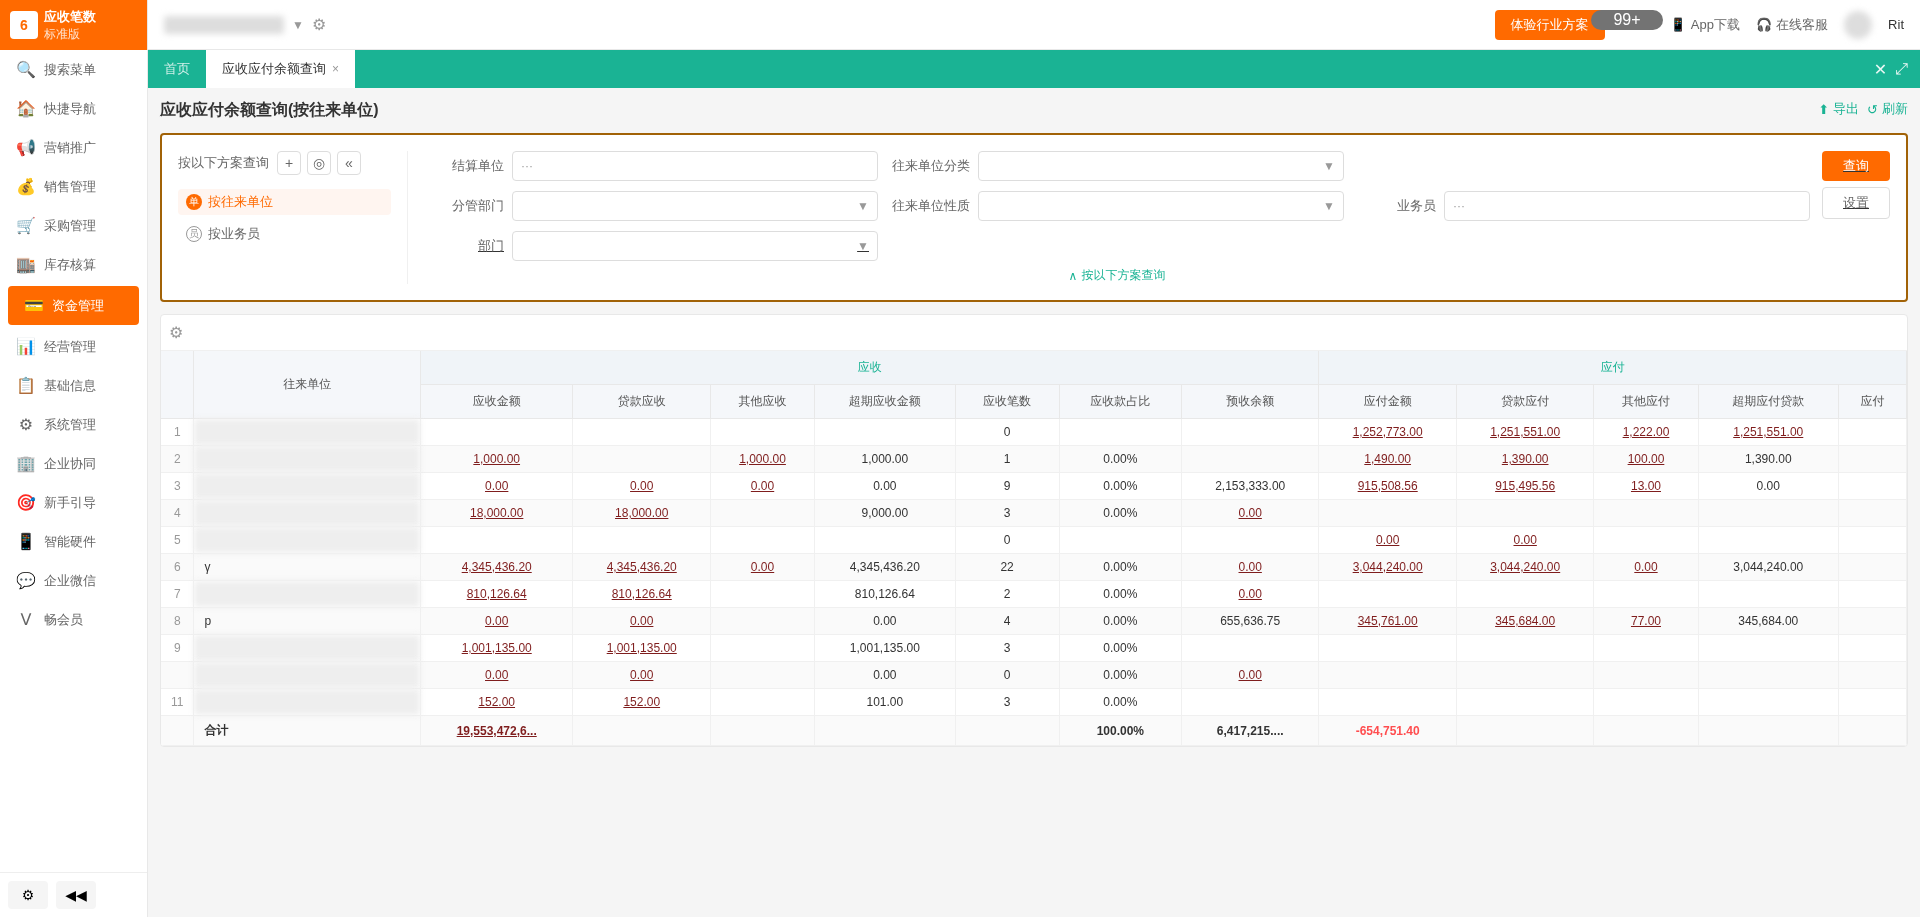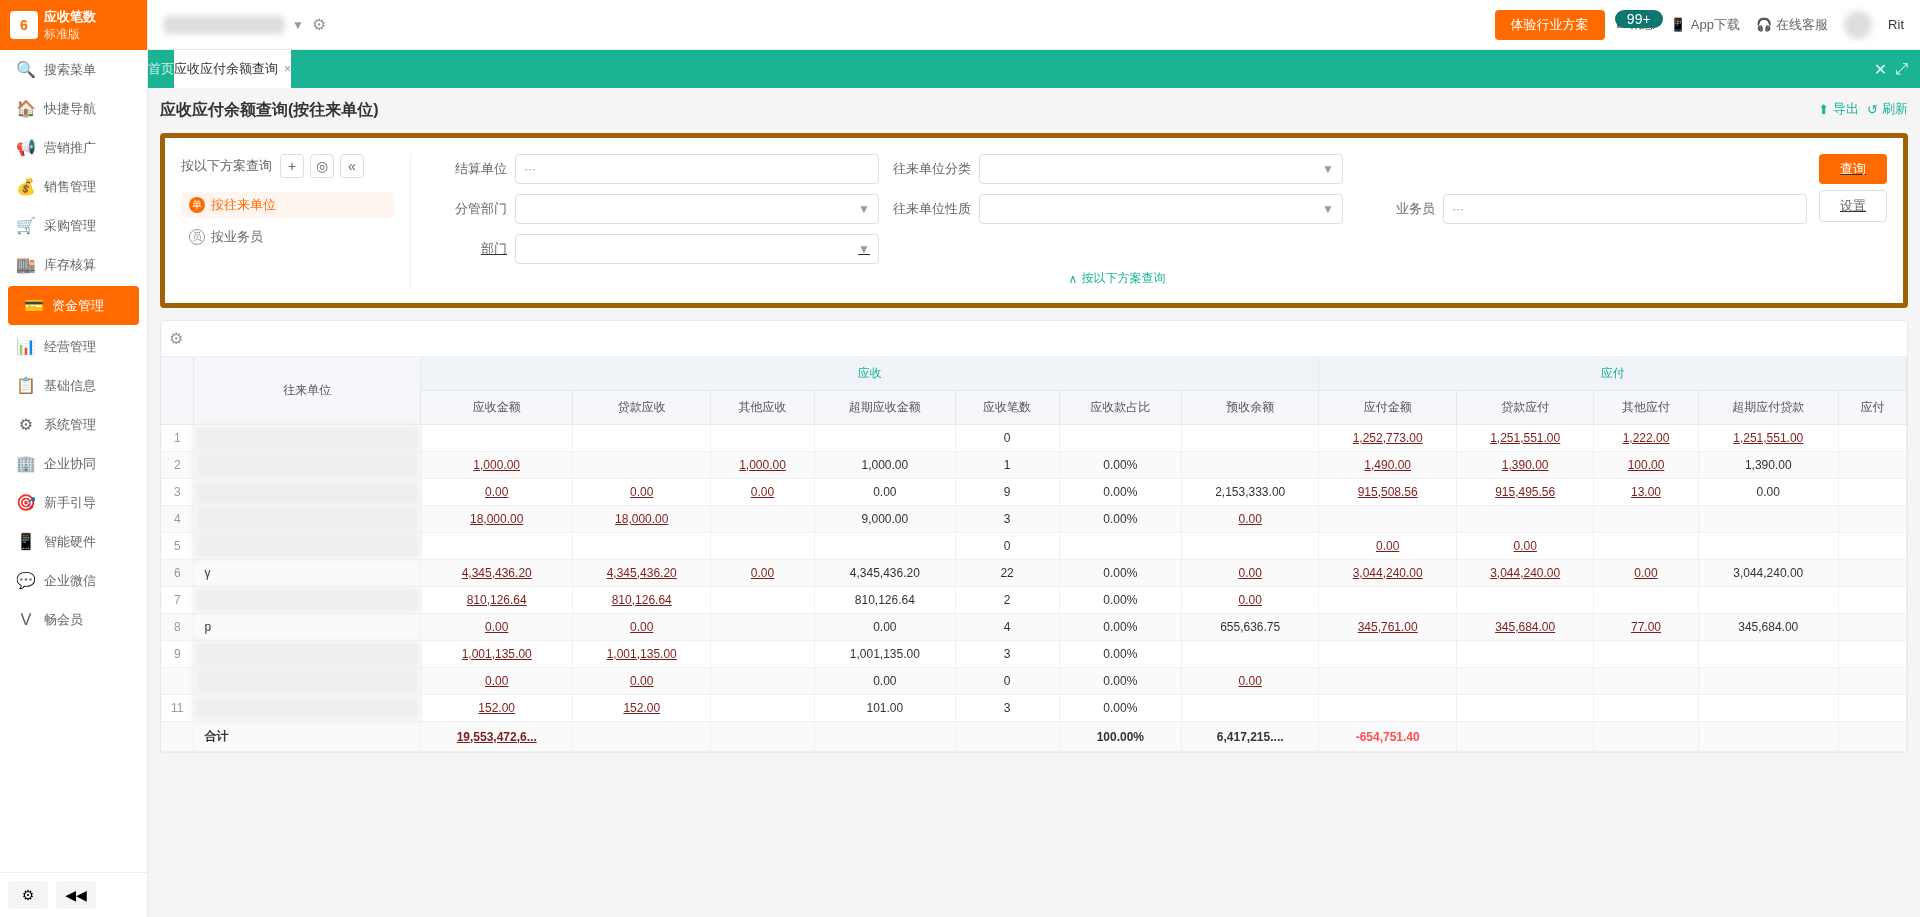--- a/index.html
+++ b/index.html
@@ -30,32 +30,32 @@
       border-bottom: 1px solid #e8e8e8; display: flex; align-items: center; padding: 0 16px;
       gap: 12px; z-index: 100;
     }
     .breadcrumb-area { display: flex; align-items: center; gap: 8px; flex: 1; }
     .breadcrumb-title { color: #999; font-size: 13px; }
     .breadcrumb-arrow { color: #999; }
     .breadcrumb-gear { font-size: 16px; color: #999; cursor: pointer; }
     .trial-btn { background: #ff6a00; color: #fff; border: none; border-radius: 4px; padding: 6px 16px; font-size: 13px; cursor: pointer; }
     .header-right { display: flex; align-items: center; gap: 16px; margin-left: auto; }
     .header-msg { display: flex; align-items: center; gap: 4px; cursor: pointer; position: relative; }
-    .badge { background: #0f766e; color: #fff; border-radius: 10px; font-size: 14px; padding: 1px 12px; position: absolute; top: -6px; right: -8px; }
+    .badge { background: #737373; color: #fff; border-radius: 10px; font-size: 16px; padding: 1px 22px; position: absolute; top: -6px; right: -8px; }
     .header-link { display: flex; align-items: center; gap: 4px; cursor: pointer; color: #666; font-size: 13px; }
     .user-avatar { width: 28px; height: 28px; background: #ddd; border-radius: 50%; }
     .user-name { color: #333; font-size: 13px; cursor: pointer; }
 
     
     .tab-bar {
       position: fixed; top: 50px; left: 148px; right: 0; height: 38px; background: #1ab394;
       display: flex; align-items: center; padding: 0 0 0 0; z-index: 99;
     }
     .tab-item {
-      height: 100%; display: flex; align-items: center; padding: 0 0; cursor: pointer; font-size: 13px; color: rgba(255,255,255,0.8);
+      height: 100%; display: flex; align-items: center; padding: 0 16px; cursor: pointer; font-size: 13px; color: rgba(255,255,255,0.8);
     }
     .tab-item.active { background: #fff; color: #333; }
     .tab-close { margin-left: 6px; font-size: 12px; color: #999; }
     .tab-bar-right { margin-left: auto; display: flex; align-items: center; gap: 8px; padding-right: 12px; color: rgba(255,255,255,0.9); font-size: 16px; cursor: pointer; }
 
     
     .main-content {
       position: fixed; top: 88px; left: 148px; right: 0; bottom: 0; background: #f5f5f5;
       overflow: auto;
     }
@@ -65,21 +65,21 @@
     .page-header {
       display: flex; align-items: flex-start; justify-content: space-between; margin-bottom: 12px;
     }
     .page-title { font-size: 16px; font-weight: bold; color: #333; }
     .page-actions { display: flex; gap: 8px; }
     .action-btn { display: flex; align-items: center; gap: 4px; background: none; border: none; cursor: pointer; color: #1ab394; font-size: 13px; }
 
     
     .filter-card {
       background: #fff; border-radius: 4px; padding: 16px; margin-bottom: 12px;
-      border: 5px solid #a16207;
+      border: 2px solid #a16207;
     }
     .filter-top { display: flex; align-items: center; gap: 8px; margin-bottom: 14px; }
     .filter-label { font-size: 13px; color: #666; }
     .filter-actions { display: flex; gap: 6px; }
     .filter-icon-btn { width: 24px; height: 24px; border: 1px solid #ddd; border-radius: 4px; display: flex; align-items: center; justify-content: center; cursor: pointer; background: #fff; font-size: 14px; color: #666; }
     .filter-nav { display: flex; flex-direction: column; gap: 6px; min-width: 100px; }
     .filter-nav-item { display: flex; align-items: center; gap: 6px; padding: 4px 8px; cursor: pointer; border-radius: 4px; font-size: 13px; color: #666; }
     .filter-nav-item.active { background: #fff5f0; color: #ff6a00; }
     .filter-nav-icon { width: 16px; height: 16px; border-radius: 50%; background: #ff6a00; display: flex; align-items: center; justify-content: center; color: #fff; font-size: 10px; }
     .filter-nav-icon-gray { width: 16px; height: 16px; border-radius: 50%; border: 1px solid #999; display: flex; align-items: center; justify-content: center; color: #999; font-size: 10px; }

